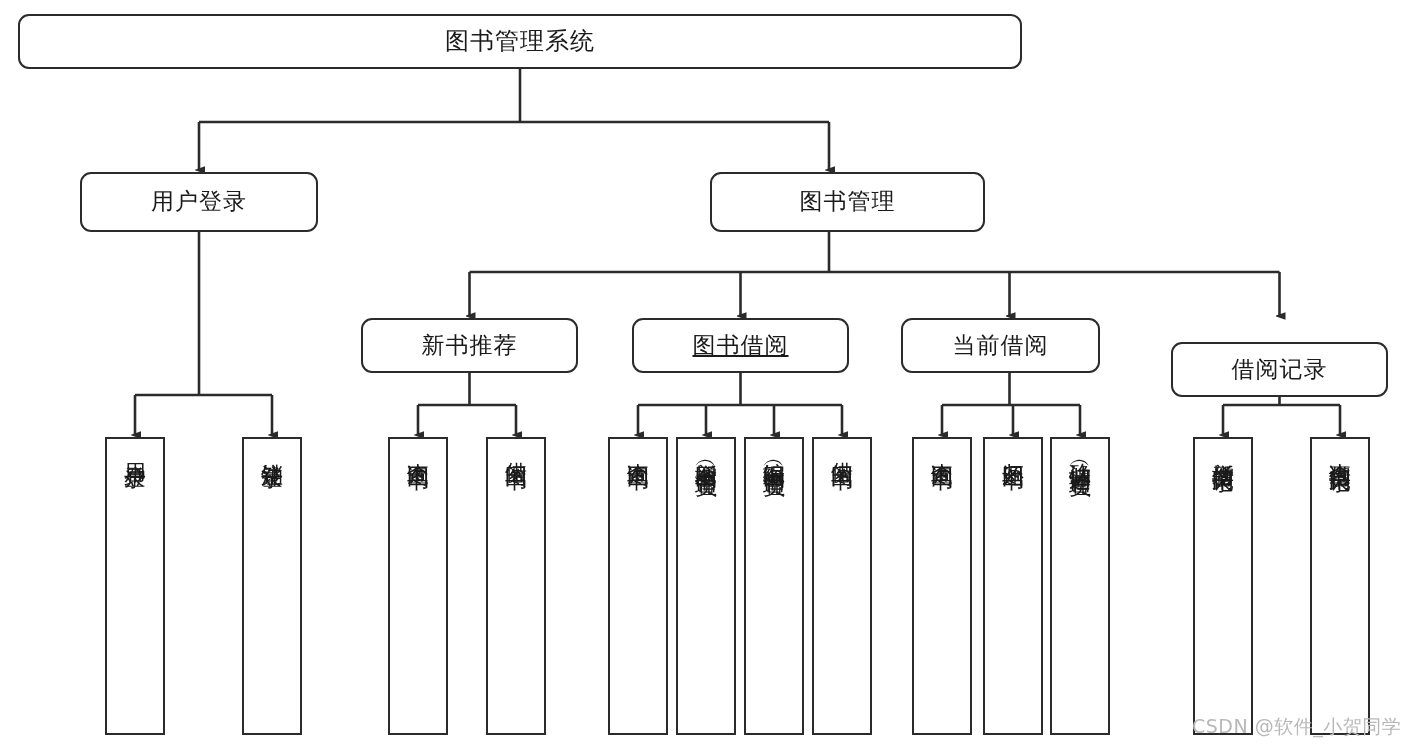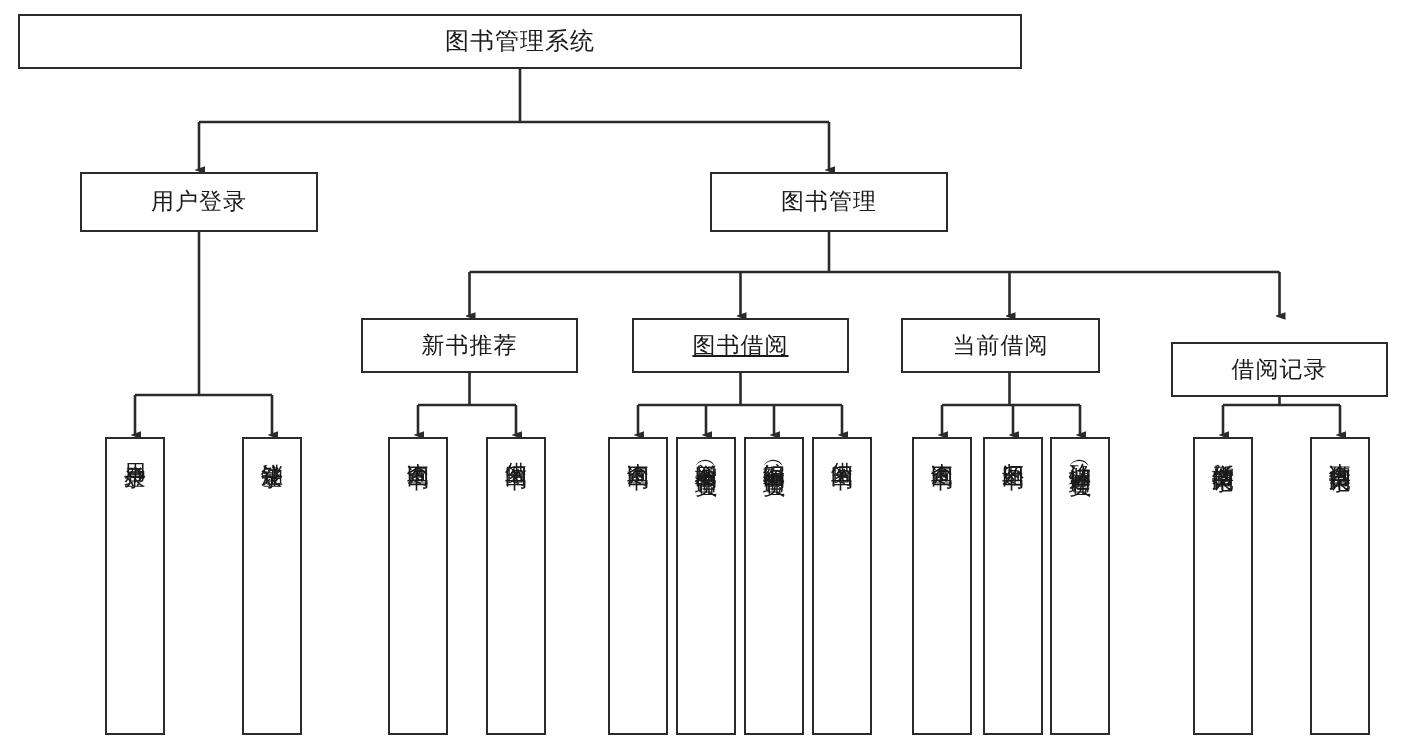--- a/index.html
+++ b/index.html
@@ -33,20 +33,21 @@
     border: 2.5px solid #2b2b2b;
     display: flex;
     align-items: center;
     justify-content: center;
     color: #1a1a1a;
   }
   .node.horiz {
     font-size: 23px;
     letter-spacing: 1px;
     line-height: 1.1;
+    border-radius: 11px;
   }
   .node.root {
     font-size: 24px;
   }
   .node.leaf {
     padding: 6px 2px;
     align-items: flex-start;
     justify-content: center;
   }
   .vtext {
@@ -110,21 +111,21 @@
       </g>
   </svg>
 
   <div id="nodes">
       <div class="node root horiz" style="left: 18px; top: 14px; width: 1004px; height: 55px;">
         <span>图书管理系统</span>
       </div>
       <div class="node l2 horiz" style="left: 80px; top: 172px; width: 238px; height: 60px;">
         <span>用户登录</span>
       </div>
-      <div class="node l2 horiz" style="left: 710px; top: 172px; width: 238px; height: 60px;">
+      <div class="node l2 horiz" style="left: 710px; top: 172px; width: 275px; height: 60px;">
         <span>图书管理</span>
       </div>
       <div class="node l3 horiz" style="left: 361px; top: 318px; width: 217px; height: 55px; text-align: right;">
         <span>新书推荐</span>
       </div>
       <div class="node l3 horiz" style="left: 632px; top: 318px; width: 217px; height: 55px; text-decoration: underline;">
         <span>图书借阅</span>
       </div>
       <div class="node l3 horiz" style="left: 901px; top: 318px; width: 199px; height: 55px;">
         <span>当前借阅</span>
@@ -166,14 +167,15 @@
         <span class="vtext">确认归还（管理员）</span>
       </div>
       <div class="node leafnode leaf" style="left: 1193px; top: 437px; width: 60px; height: 298px;">
         <span class="vtext">新增借阅记录</span>
       </div>
       <div class="node leafnode leaf" style="left: 1310px; top: 437px; width: 60px; height: 298px;">
         <span class="vtext">查询借阅记录</span>
       </div>
     </div>
 
+  <div class="watermark" style="left: 1192px; top: 714px;">CSDN @软件_小贺同学</div>
 
 </div>
 
 </body></html>

